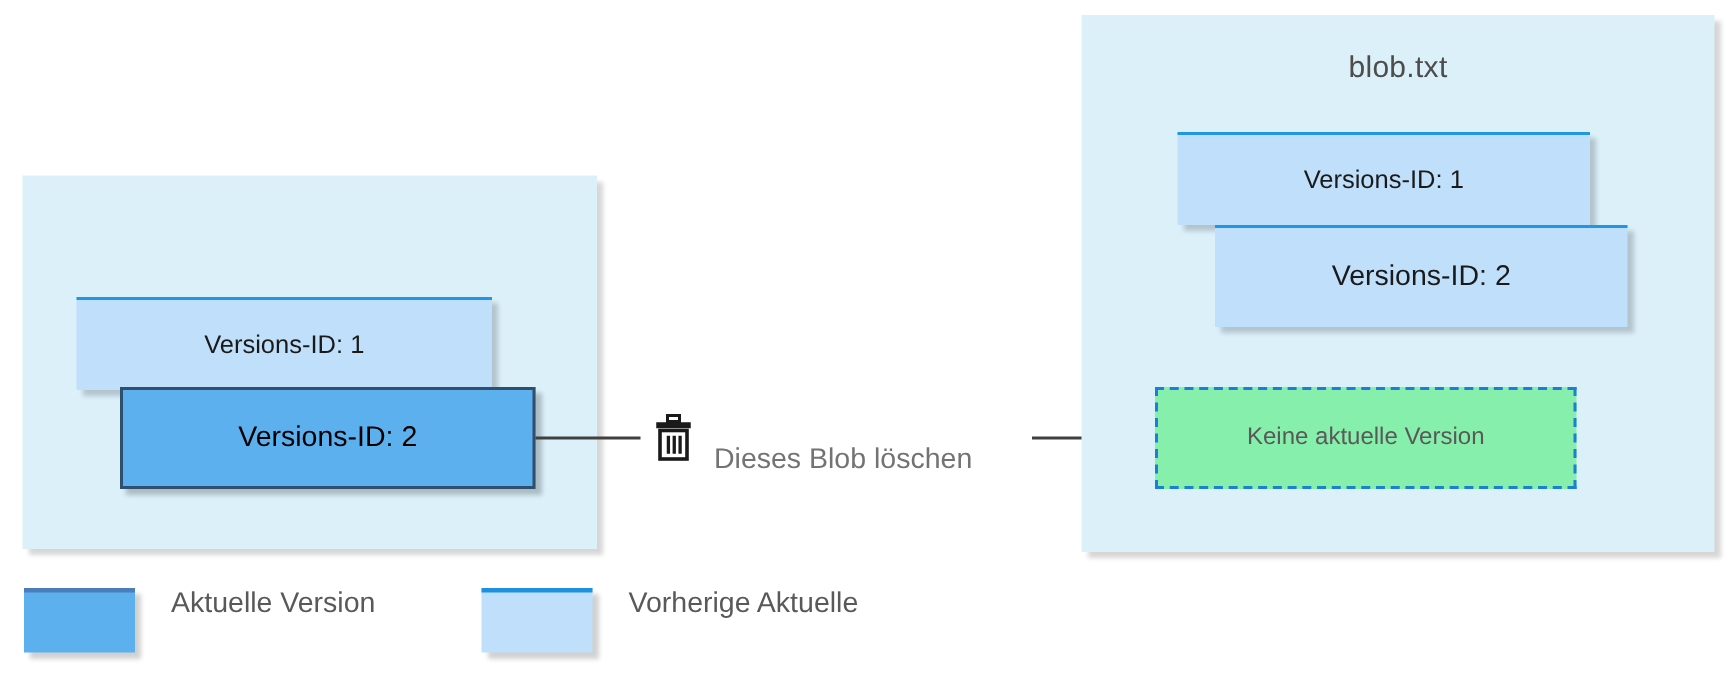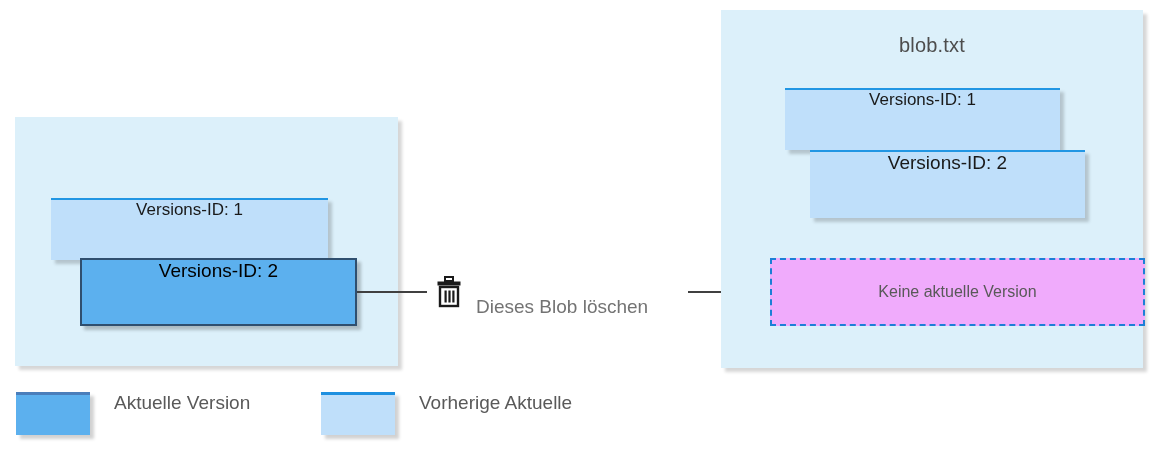--- a/index.html
+++ b/index.html
@@ -52,21 +52,21 @@
     top: 10px;
     width: 422px;
     height: 358px;
   }
   #panel-right .panel-title { top: 24px; }
 
   
   .vbox {
     position: absolute;
     display: flex;
-    align-items: flex-start;
+    align-items: center;
     justify-content: center;
     font-size: 17px;
     white-space: nowrap;
     box-sizing: border-box;
   }
   .vbox-prev {
     background: #bfdffa;
     border-top: 2px solid #2196e3;
     color: #1a1a1a;
     box-shadow: 4px 4px 3px rgba(0,0,0,0.18);
@@ -106,23 +106,23 @@
     width: 275px;
     height: 68px;
     font-size: 19px;
   }
 
   
   #no-current-version {
     position: absolute;
     left: 770px;
     top: 258px;
-    width: 375px;
+    width: 281px;
     height: 68px;
-    background: #f0abfc;
+    background: #86efac;
     border: 2px dashed #1c7fd6;
     box-sizing: border-box;
     display: flex;
     align-items: center;
     justify-content: center;
     font-size: 16px;
     color: #595959;
     white-space: nowrap;
     text-align: right;
   }

